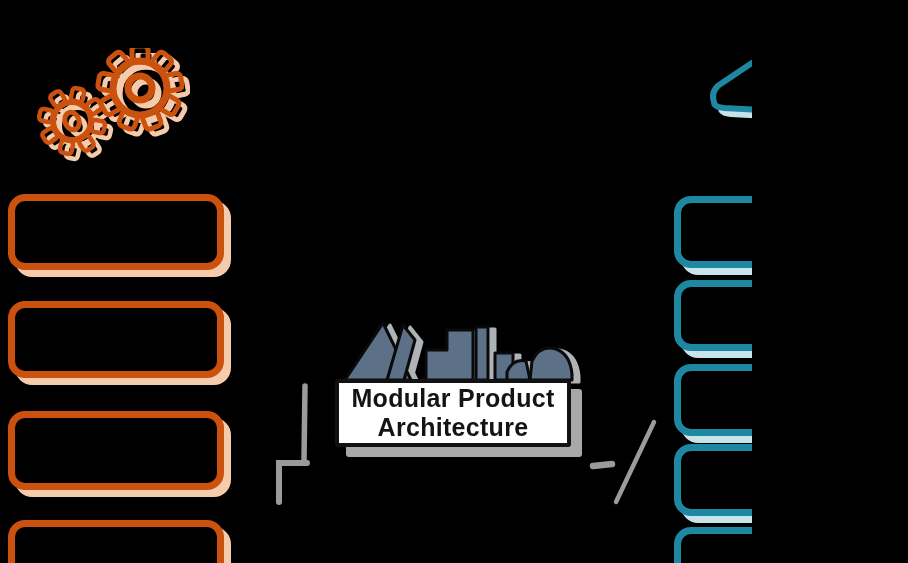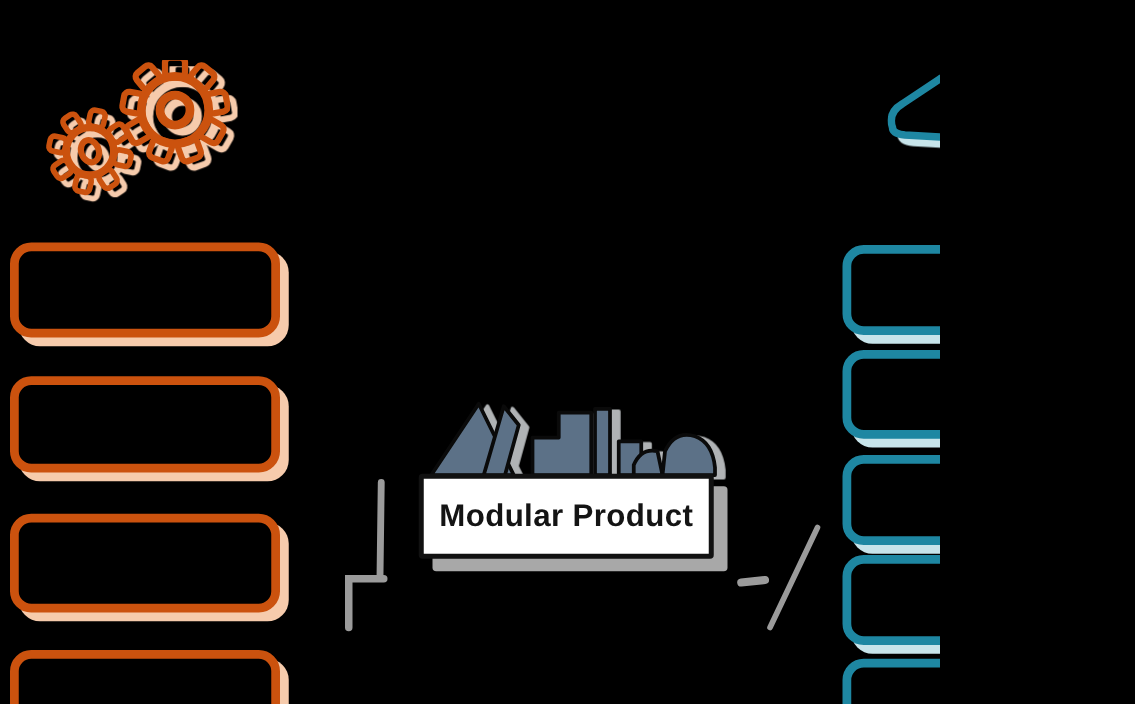--- a/index.html
+++ b/index.html
@@ -131,20 +131,21 @@
     <polygon class="block" points="51,64 67,9 79,24 68,64"></polygon>
     <polygon class="block" points="111,14 137,14 137,64 90,64 90,34 111,34"></polygon>
     <rect class="block" x="140" y="11" width="12" height="53"></rect>
     <rect class="block" x="159" y="37" width="18" height="27"></rect>
     <path class="block" d="M171,64 L171,56 Q177,42 190,45 L194,64 Z"></path>
     <path class="block" d="M194,64 L196,45 Q204,28 220,33 Q234,38 236,58 L236,64 Z"></path>
   </svg>
 
   <div class="center-label">
     <span class="line">Modular Product</span>
+    <span class="line">Architecture</span>
   </div>
 
   <svg class="stroke-svg left" width="44" height="126" viewBox="0 0 44 126">
     <path class="grey-line" stroke-width="5.5" d="M33,4 L32,79"></path>
     <path class="grey-line" stroke-width="6" d="M35,81 L7,81 L7,120"></path>
   </svg>
   <svg class="stroke-svg right" width="80" height="94" viewBox="0 0 80 94">
     <path class="grey-line" stroke-width="4.5" d="M30,88 L68,8"></path>
     <path class="grey-line" stroke-width="6.5" d="M7,52 L26,50"></path>
   </svg>

